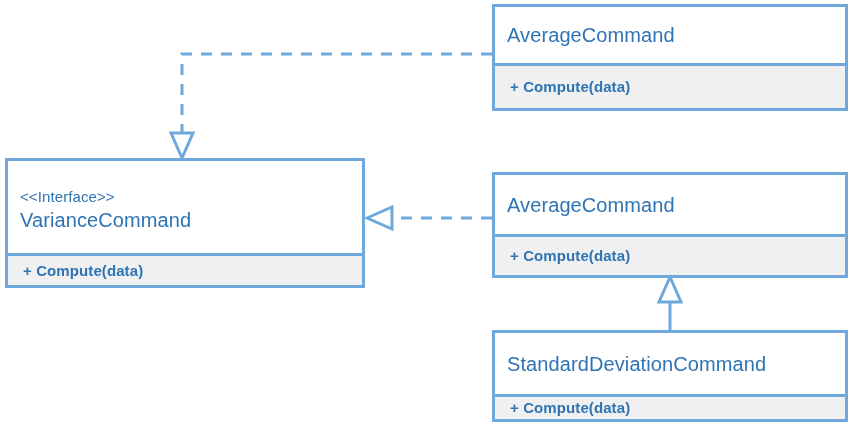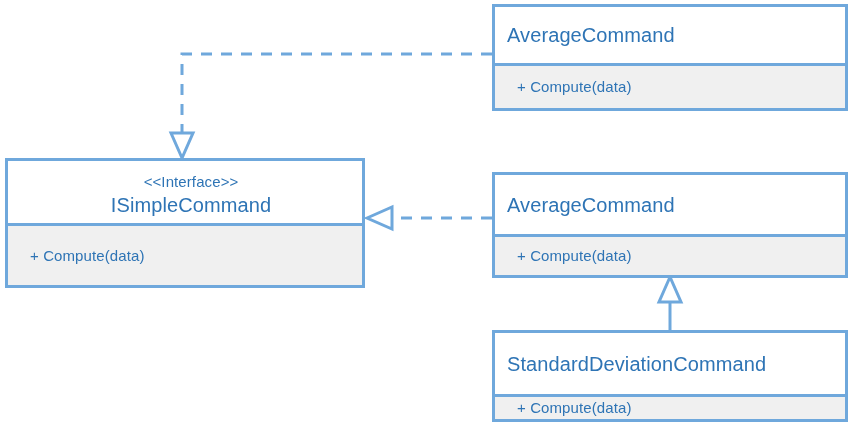--- a/index.html
+++ b/index.html
@@ -60,36 +60,37 @@
   }
   .uml-divider {
     flex: 0 0 auto;
     height: 3px;
     background: #6FA8DC;
   }
   .uml-compartment {
     box-sizing: border-box;
     flex: 1 1 auto;
     background: #F0F0F0;
-    padding-left: 22px;
+    padding-left: 15px;
     display: flex;
     align-items: center;
+    font-weight: bold;
   }
   .uml-member {
     color: #2E74B5;
     font-size: 15px;
     line-height: 20px;
     letter-spacing: 0.1px;
   }
 
   
   #node-average            { left: 492px; top: 4px;   width: 356px; height: 107px; }
   #node-average .uml-header      { height: 56px; }
   #node-interface          { left: 5px;   top: 158px; width: 360px; height: 130px; }
-  #node-interface .uml-header    { height: 62px; padding-top: 6px; text-align: center; }
+  #node-interface .uml-header    { height: 92px; padding-top: 6px; }
   #node-variance           { left: 492px; top: 172px; width: 356px; height: 106px; }
   #node-variance .uml-header     { height: 59px; }
   #node-stddev             { left: 492px; top: 330px; width: 356px; height: 92px; }
   #node-stddev .uml-header       { height: 61px; }
 </style>
 </head>
 <body>
 
 <div id="diagram-canvas">
 
@@ -117,21 +118,21 @@
     </div>
     <div class="uml-divider"></div>
     <div class="uml-compartment">
       <div class="uml-member">+ Compute(data)</div>
     </div>
   </div>
 
   <div class="uml-class" id="node-interface">
     <div class="uml-header">
       <div class="uml-stereotype">&lt;&lt;Interface&gt;&gt;</div>
-      <div class="uml-name">ISimpleCommand</div>
+      <div class="uml-name">VarianceCommand</div>
     </div>
     <div class="uml-divider"></div>
     <div class="uml-compartment">
       <div class="uml-member">+ Compute(data)</div>
     </div>
   </div>
 
   <div class="uml-class" id="node-variance">
     <div class="uml-header">
       <div class="uml-name">AverageCommand</div>

